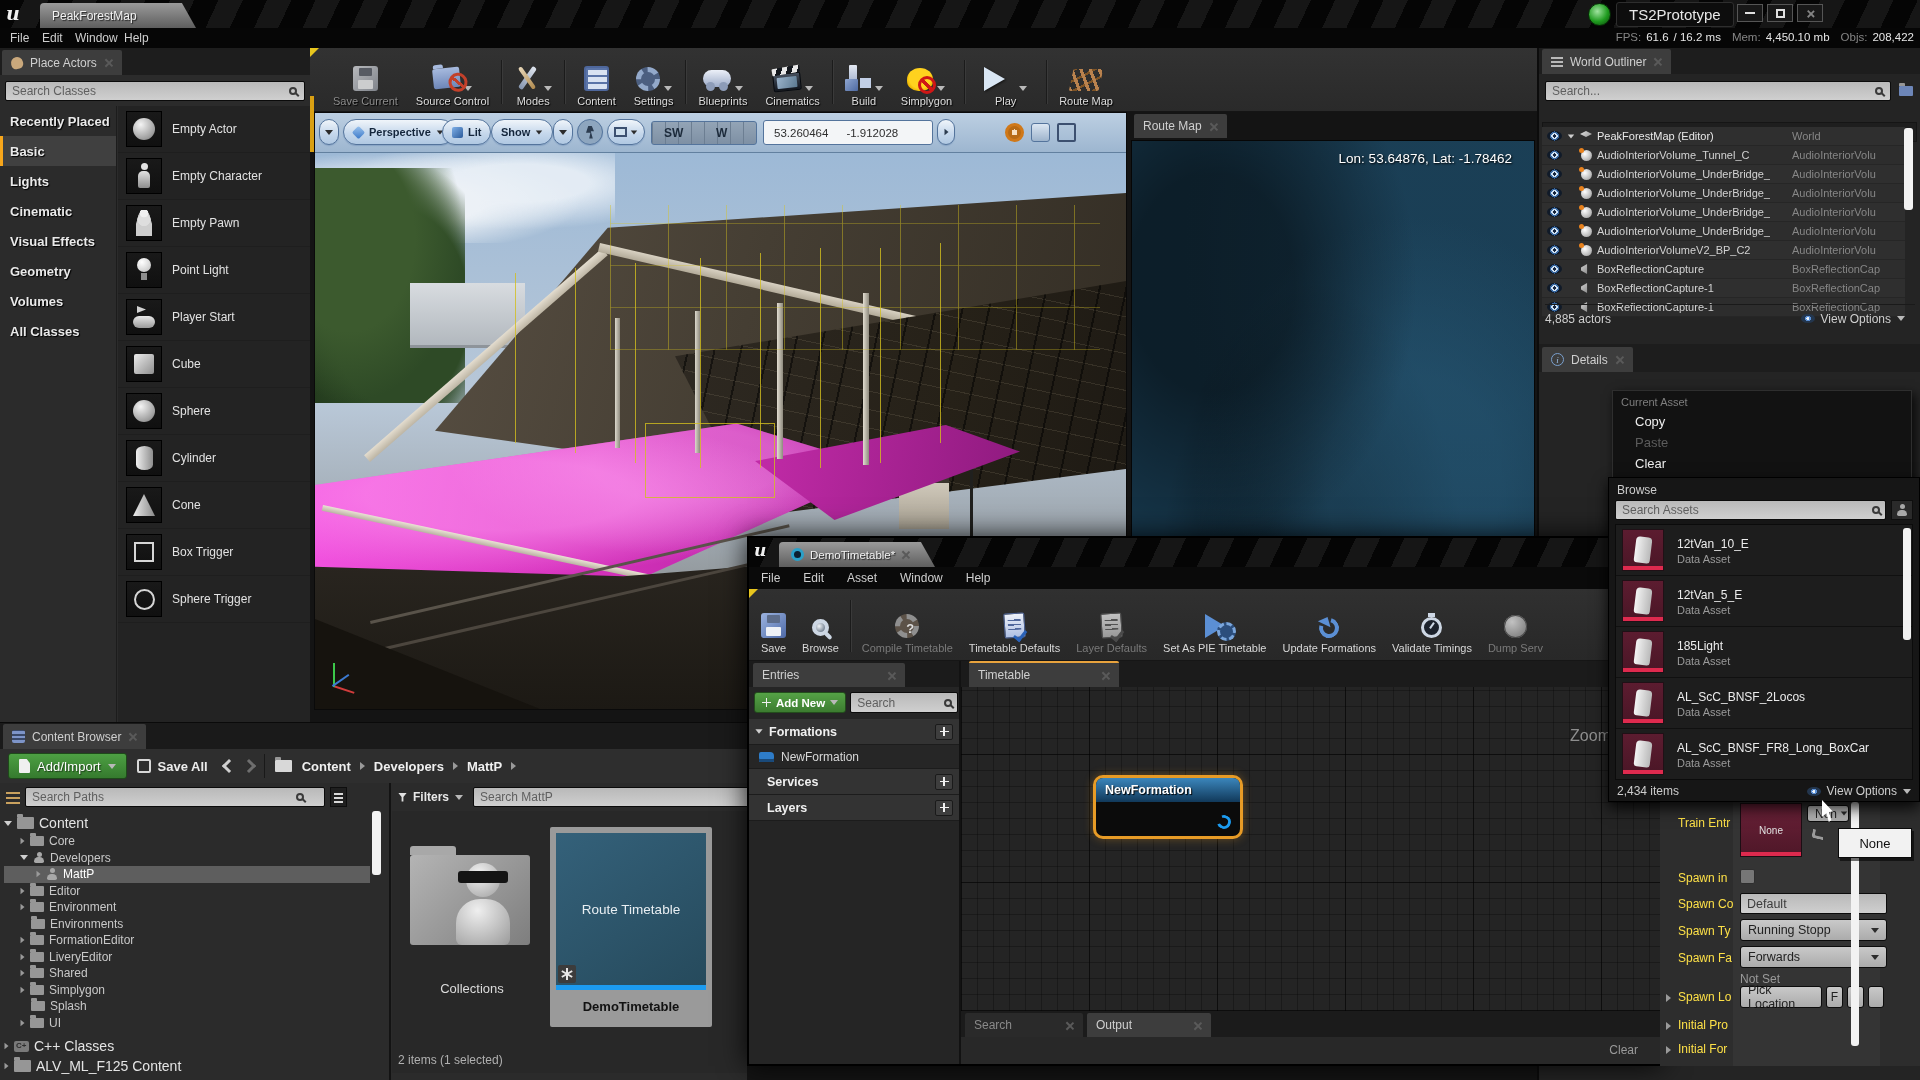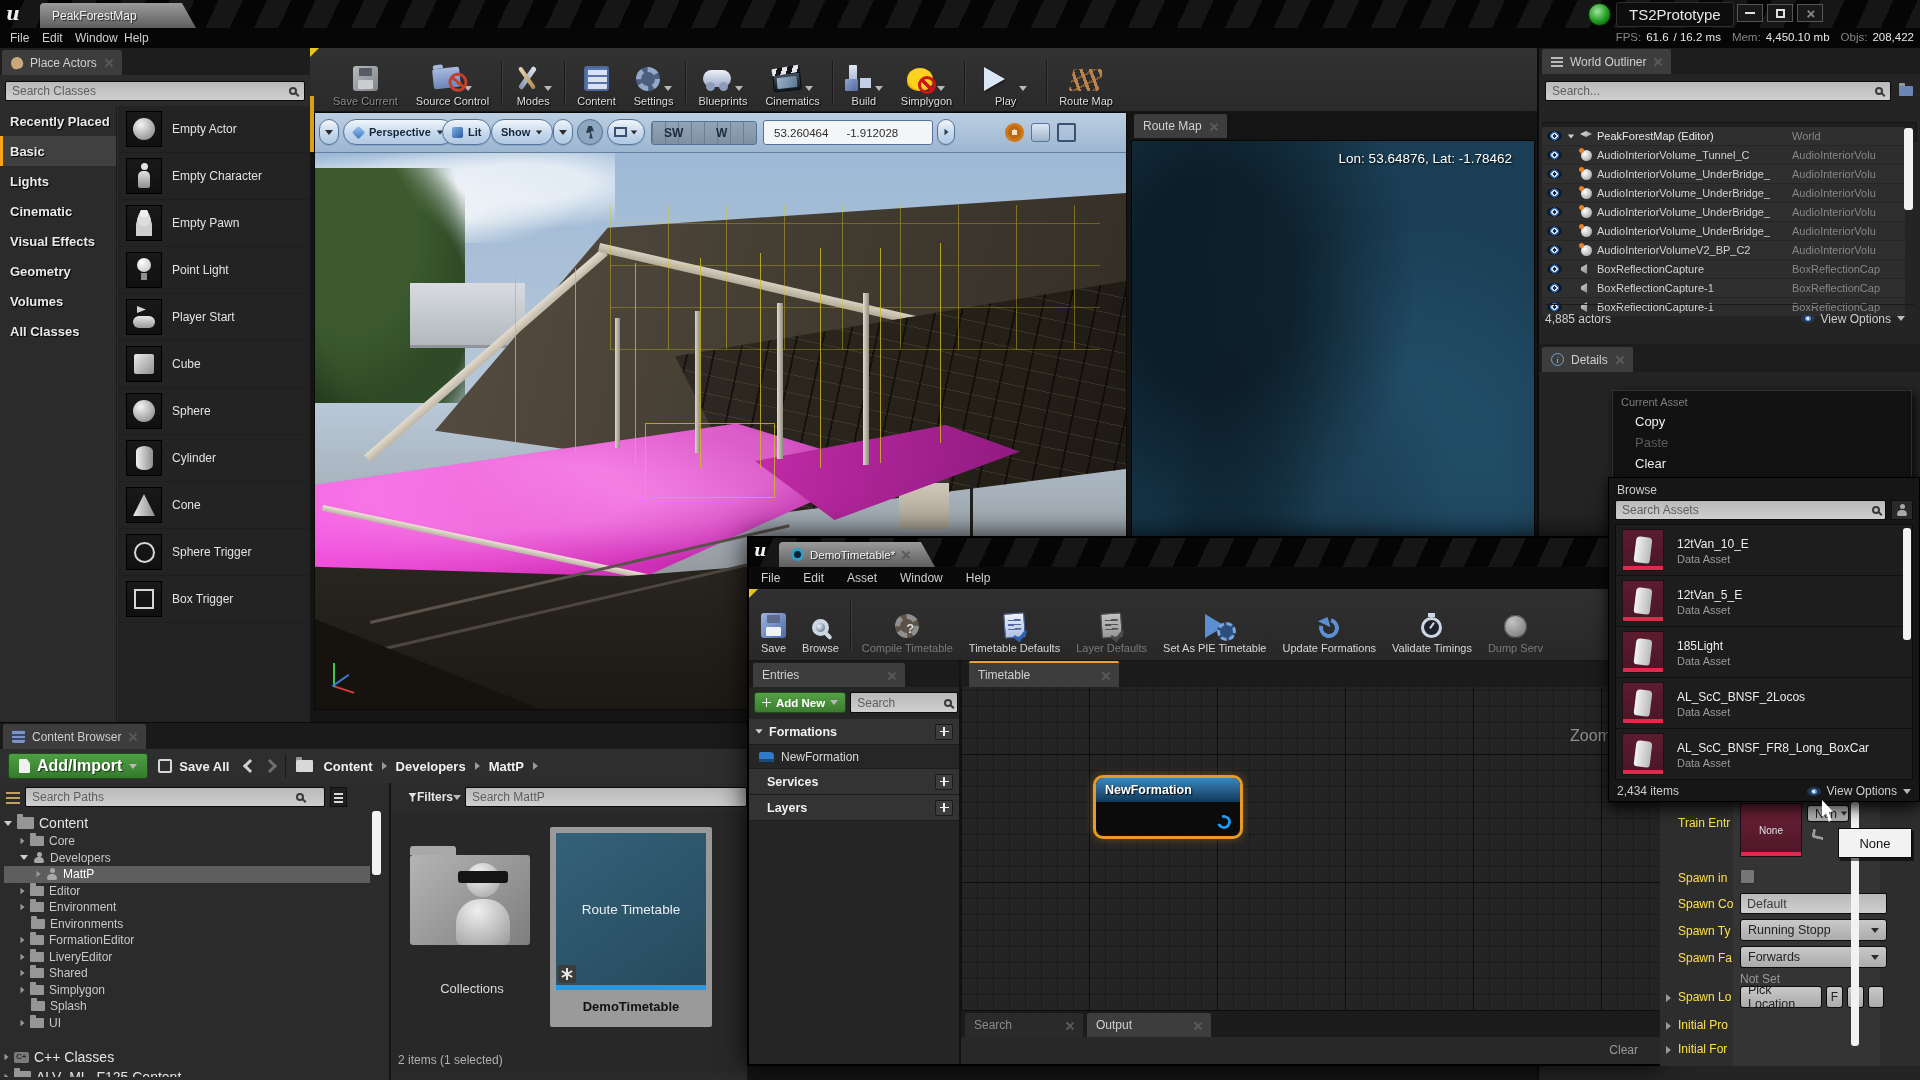--- a/index.html
+++ b/index.html
@@ -348,29 +348,29 @@
           <span>Cylinder</span>
         </div>
       <div class="pa-item">
           <div class="pa-th">
             <div class="sh-cone"></div>
           </div>
           <span>Cone</span>
         </div>
       <div class="pa-item">
           <div class="pa-th">
-            <div class="sh-sphtr"></div>
-          </div>
-          <span>Sphere Trigger</span>
+            <div class="sh-boxtr"></div>
+          </div>
+          <span>Box Trigger</span>
         </div>
       <div class="pa-item">
           <div class="pa-th">
-            <div class="sh-boxtr"></div>
-          </div>
-          <span>Box Trigger</span>
+            <div class="sh-sphtr"></div>
+          </div>
+          <span>Sphere Trigger</span>
         </div>
     </div>
   </div>
 
   <div class="abs" style="left:310px;top:96px;width:4px;height:56px;background:#d9a013"></div>
   <div class="abs" style="left:314px;top:112px;width:813px;height:598px;border:1px solid #0a0a0a">
 
     <div class="abs" style="left:0;top:0;width:811px;height:40px;background:linear-gradient(#bccfe2,#9db6d0);border-bottom:1px solid #62809f">
       <div class="vpill" style="left:4px;width:20px;justify-content:center;padding:0">
           <div class="caret dk"></div>
@@ -592,21 +592,21 @@
     <div class="abs" style="left:0;top:0;width:747px;height:26px;background:#1a1a1a"></div>
     <div class="abs ptab" style="left:3px;top:1px;height:25px">
       <div style="width:13px;height:13px;border-radius:2px;background:repeating-linear-gradient(0deg,#7d94c8 0 3px,#394868 3px 4.5px),#7d94c8"></div>
       <span>Content Browser</span>
         <div class="xico dim"></div>
     </div>
 
     <div class="abs flex" style="left:0;top:26px;width:747px;height:34px;background:#2e2e2e;gap:10px;padding:0 8px">
       <div class="flex" style="height:26px;background:linear-gradient(#4da043,#357a2e);border:1px solid #1e4a1a;border-radius:3px;padding:0 10px;gap:7px">
         <div style="width:11px;height:14px;background:#f0f0f0;border-radius:1px;clip-path:polygon(0 0,70% 0,100% 30%,100% 100%,0 100%)"></div>
-        <span style="color:#fff;font-weight:bold;font-size:16px;text-shadow:1px 1px 1px #1a3a16">Add/Import</span>
+        <span style="color:#fff;font-weight:normal;font-size:13px;text-shadow:1px 1px 1px #1a3a16">Add/Import</span>
         <div class="caret"></div>
       </div>
       <div class="flex" style="gap:7px">
         <div style="width:14px;height:14px;border:2px solid #d8d8d8;border-radius:2px;position:relative"></div>
         <span style="color:#ececec;font-weight:bold;font-size:13px">Save All</span>
       </div>
       <div class="flex" style="gap:10px;margin-left:6px">
         <div style="width:10px;height:10px;border-left:3px solid #d0d0d0;border-bottom:3px solid #d0d0d0;transform:rotate(45deg)"></div>
         <div style="width:10px;height:10px;border-left:3px solid #6e6e6e;border-bottom:3px solid #6e6e6e;transform:rotate(-135deg)"></div>
       </div>
@@ -687,36 +687,36 @@
         </div>
       <div class="trow d1" style="padding-left:27px">
           <div class="folder"></div>
           <span>Splash</span>
         </div>
       <div class="trow d1">
           <div class="tri-r"></div>
           <div class="folder"></div>
           <span>UI</span>
         </div>
-      <div class="trow big" style="margin-top:16px">
+      <div class="trow big" style="margin-top:5px">
           <div class="tri-r"></div>
           <div class="cpp"></div>
           <span>C++ Classes</span>
         </div>
       <div class="trow big">
           <div class="tri-r"></div>
           <div class="folder" style="width:17px;height:12px"></div>
           <span>ALV_ML_F125 Content</span>
         </div>
       <div class="trow big"></div>
     </div>
     <div class="scroll-thumb abs" style="left:372px;top:88px;width:9px;height:64px"></div>
     <div class="abs" style="left:389px;top:60px;width:2px;height:298px;background:#131313"></div>
 
-    <div class="abs flex" style="left:408px;top:64px;">
+    <div class="abs flex" style="left:398px;top:64px;gap:6px">
       <div style="width:9px;height:9px;background:#e0e0e0;clip-path:polygon(0 0,100% 0,60% 50%,60% 100%,40% 100%,40% 50%)"></div>
       <span style="color:#e8e8e8;font-size:12px;font-weight:bold">Filters</span>
       <div class="caret"></div>
       <input class="lin" style="width: 282px; height: 20px; margin-left: 4px;" placeholder="Search MattP">
     </div>
     <div class="abs" style="left:392px;top:88px;width:355px;height:262px;background:#282828">
 
       <div class="abs" style="left:10px;top:22px;width:140px;height:190px">
         <div class="abs" style="left:8px;top:22px;width:120px;height:90px;background:linear-gradient(135deg,#b4b4b4,#7e7e7e);border-radius:3px">
           <div class="abs" style="left:0;top:-9px;width:46px;height:9px;background:#a8a8a8;border-radius:3px 3px 0 0"></div>

